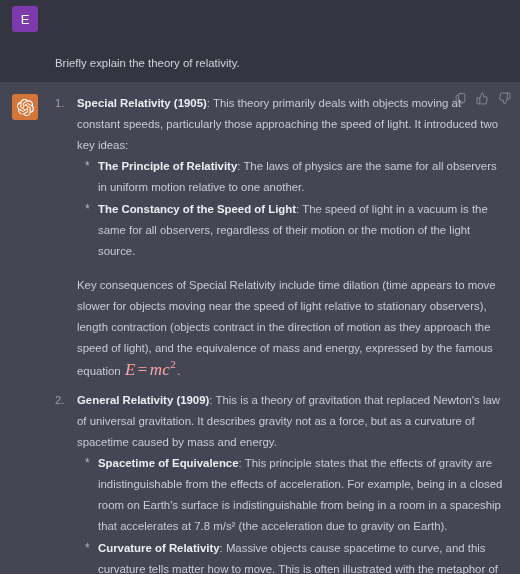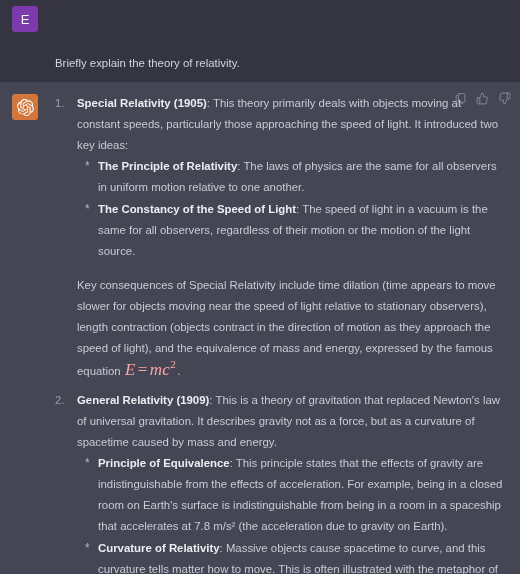--- a/index.html
+++ b/index.html
@@ -229,21 +229,21 @@
 
             <div class="trailing"><span>Key consequences of Special Relativity include time dilation (time appears to move slower for objects moving near the speed of light relative to stationary observers), length contraction (objects contract in the direction of motion as they approach the speed of light), and the equivalence of mass and energy, expressed by the famous equation</span>
               <span class="math"><span>E</span><span class="op">=</span><span>mc</span><sup>2</sup></span><span>.</span></div>
           </li>
 
           <li>
             <span class="bold">General Relativity (1909)</span><span>: This is a theory of gravitation that replaced Newton's law of universal gravitation. It describes gravity not as a force, but as a curvature of spacetime caused by mass and energy.</span>
 
             <ul class="blist">
               <li>
-                <span class="bold">Principle of Equivalence</span><span>: This principle states that the effects of gravity are indistinguishable from the effects of acceleration. For example, being in a closed room on Earth's surface is indistinguishable from being in a room in a spaceship that accelerates at 7.8 m/s² (the acceleration due to gravity on Earth).</span>
+                <span class="bold">Spacetime of Equivalence</span><span>: This principle states that the effects of gravity are indistinguishable from the effects of acceleration. For example, being in a closed room on Earth's surface is indistinguishable from being in a room in a spaceship that accelerates at 7.8 m/s² (the acceleration due to gravity on Earth).</span>
               </li>
               <li>
                 <span class="bold">Curvature of Relativity</span><span>: Massive objects cause spacetime to curve, and this curvature tells matter how to move. This is often illustrated with the metaphor of a heavy object placed on a stretched fabric, causing it to deform and smaller objects to move towards the larger mass.</span>
               </li>
             </ul>
           </li>
 
         </ol>
 
       </div>

